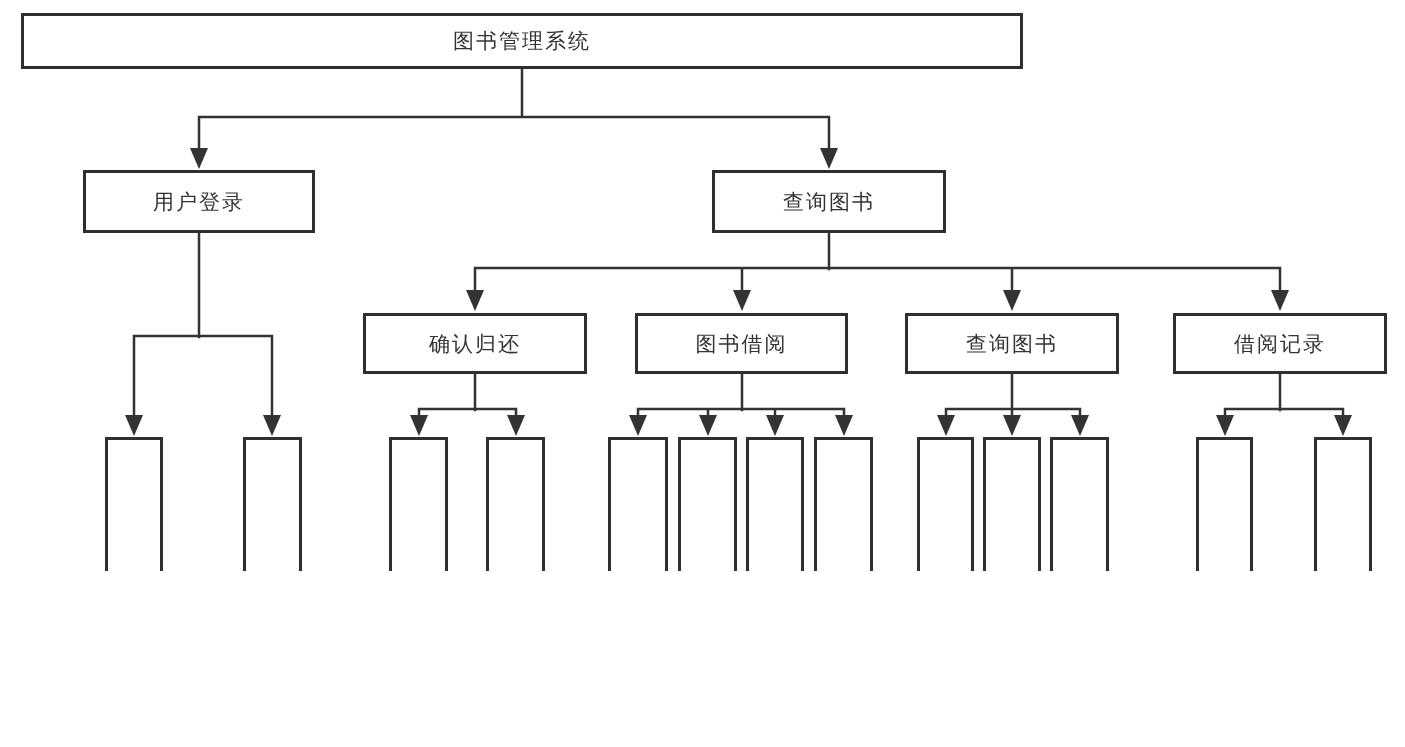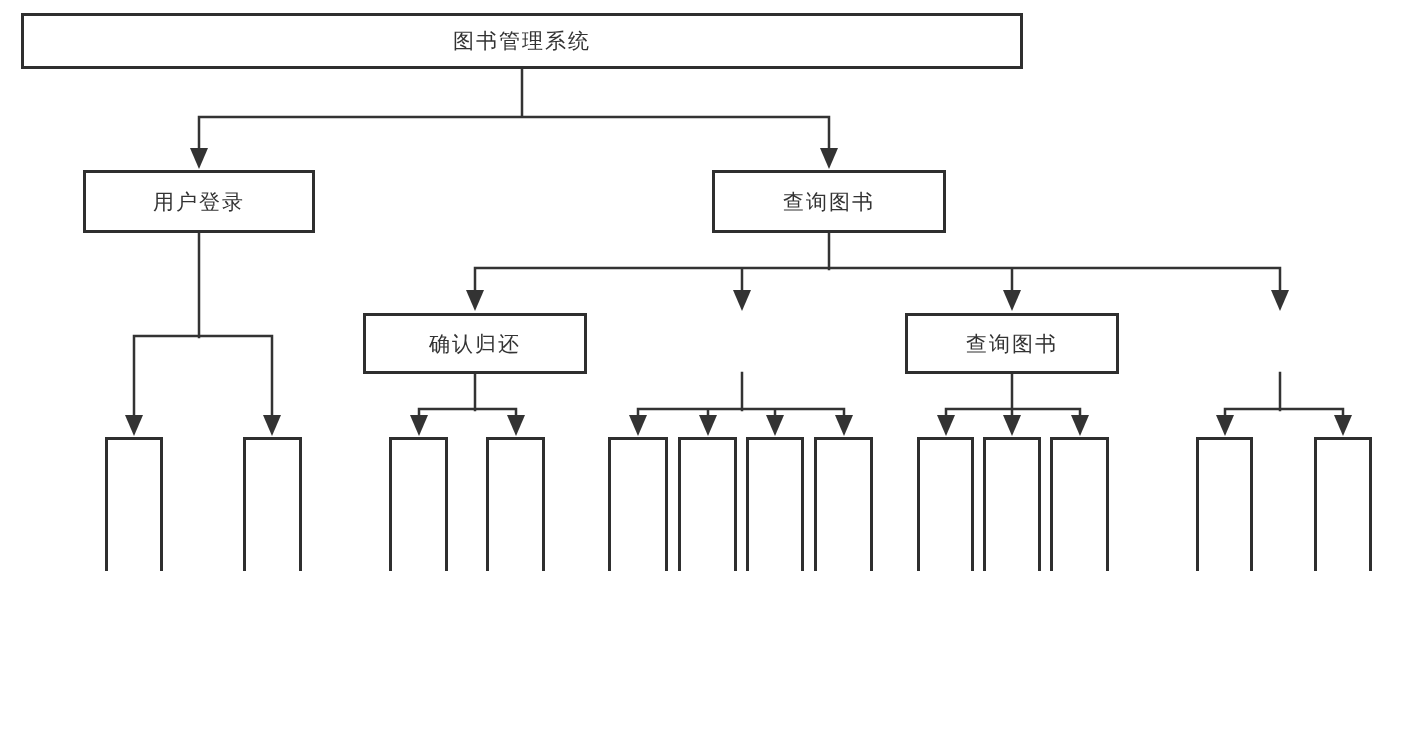--- a/index.html
+++ b/index.html
@@ -121,22 +121,28 @@
   <div class="node vnode" style="left:105px;top:437px;width:58px;height:300px">
     <span>用户登录</span>
   </div>
   <div class="node vnode" style="left:243px;top:437px;width:59px;height:300px">
     <span>注销登录</span>
   </div>
 
   <div class="node hnode" style="left:363px;top:313px;width:224px;height:61px">
     <span>确认归还</span>
   </div>
+  <div class="node hnode" style="left:635px;top:313px;width:213px;height:61px">
+    <span>图书借阅</span>
+  </div>
   <div class="node hnode" style="left:905px;top:313px;width:214px;height:61px">
     <span>查询图书</span>
+  </div>
+  <div class="node hnode" style="left:1173px;top:313px;width:214px;height:61px">
+    <span>借阅记录</span>
   </div>
 
   <div class="node vnode" style="left:389px;top:437px;width:59px;height:299px">
     <span>查询图书</span>
   </div>
   <div class="node vnode" style="left:486px;top:437px;width:59px;height:299px">
     <span>借阅图书</span>
   </div>
 
   <div class="node vnode" style="left:608px;top:437px;width:60px;height:299px">

